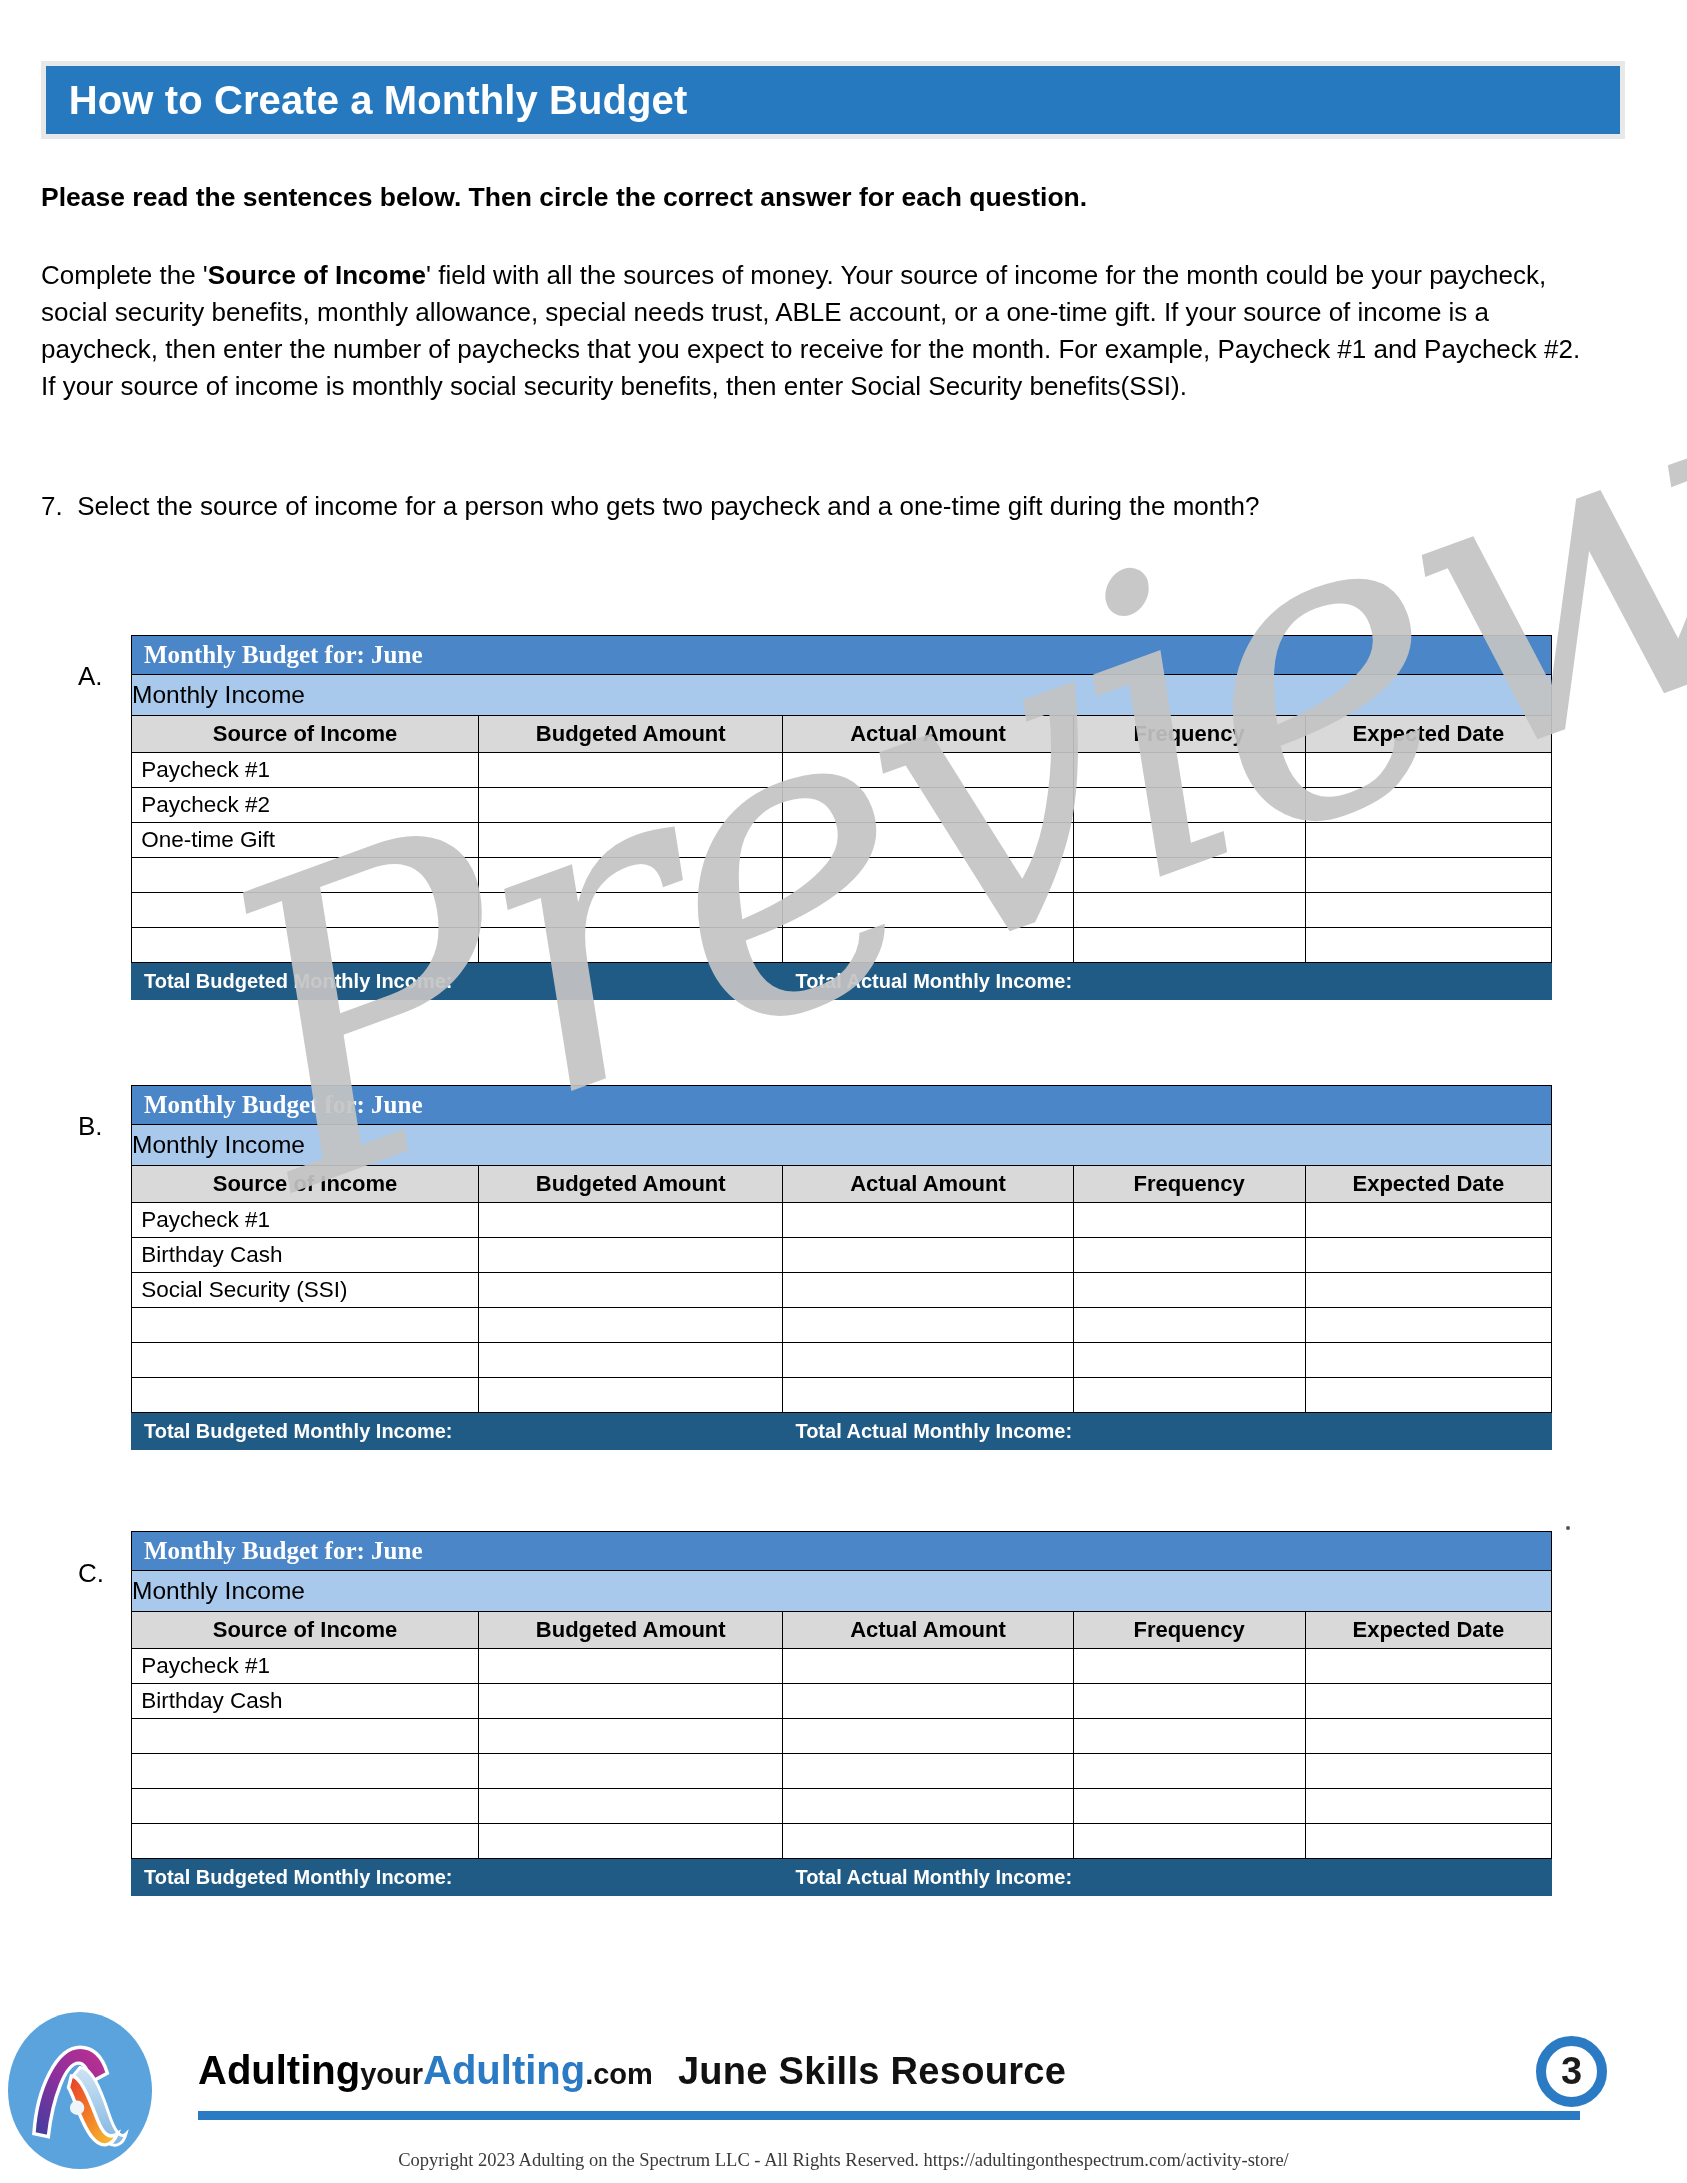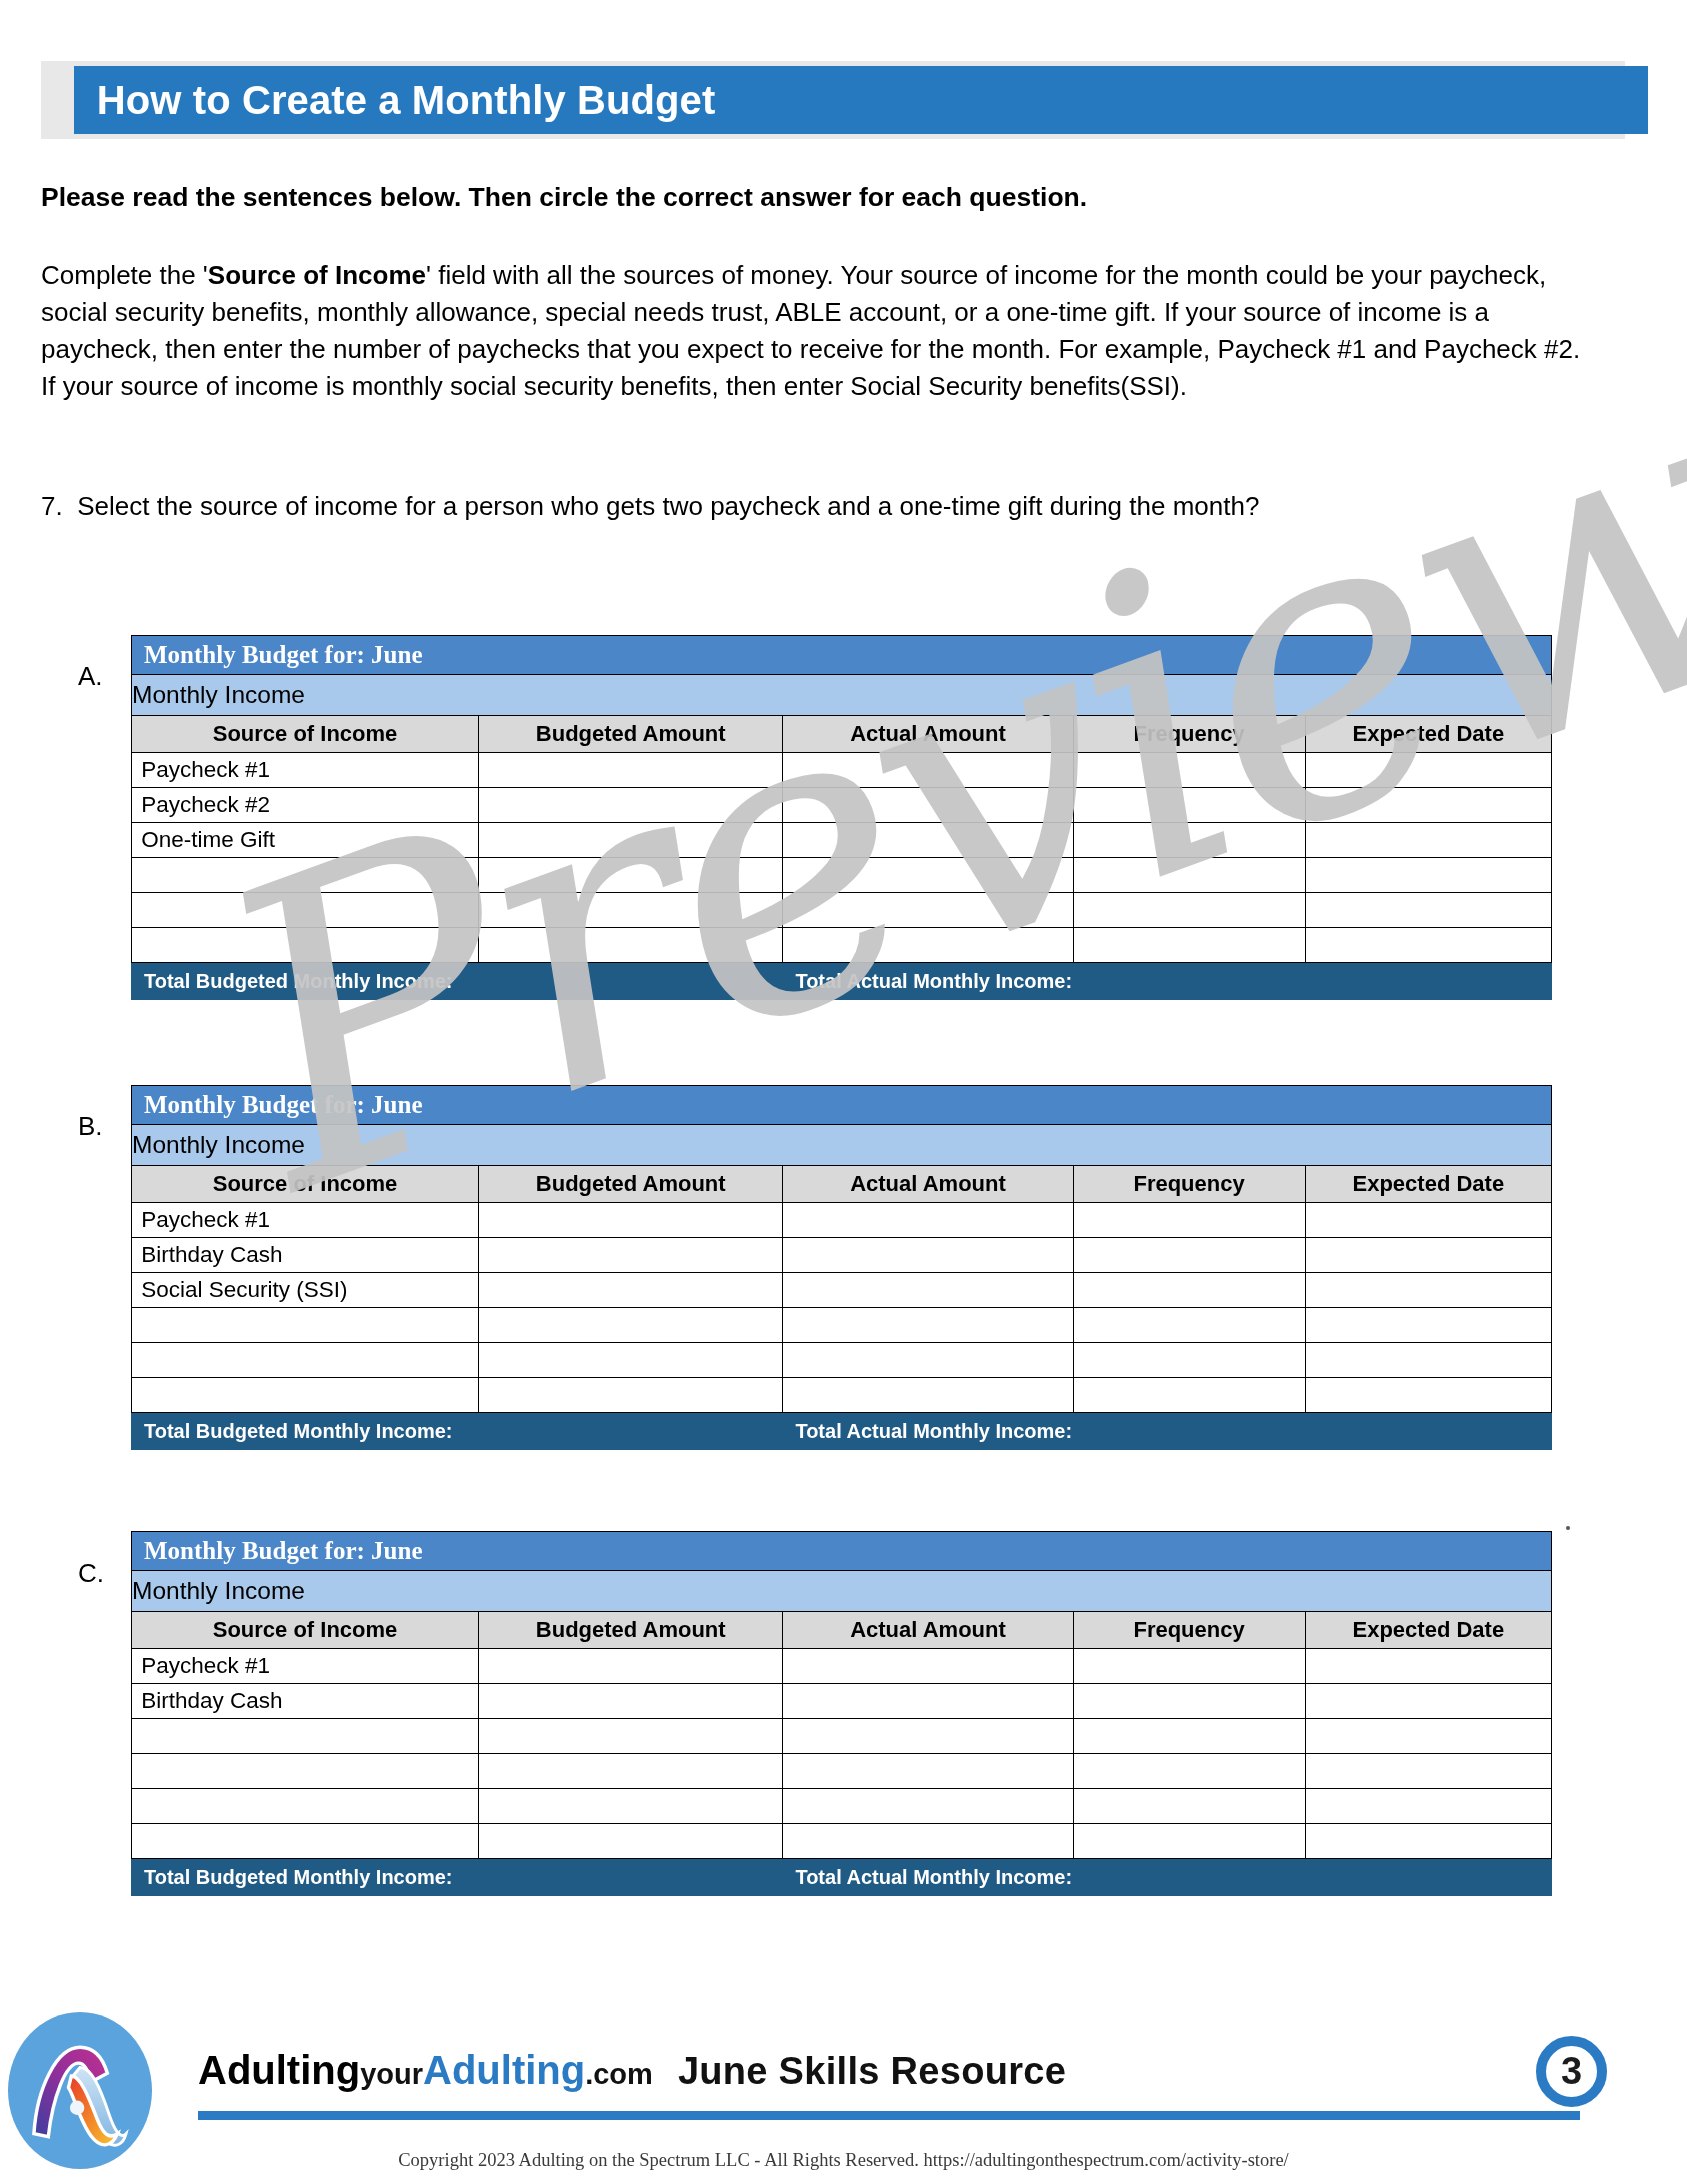--- a/index.html
+++ b/index.html
@@ -28,21 +28,20 @@
     padding: 5.3px;
   }
   .banner-inner {
     width: 100%;
     height: 100%;
     background: #2679be;
     display: flex;
     align-items: center;
     box-sizing: border-box;
     padding-left: 22.5px;
-    margin-left: 28px;
   }
   .banner-title {
     color: #ffffff;
     font-size: 40px;
     font-weight: bold;
     letter-spacing: 0.1px;
     font-family: "Liberation Sans", sans-serif;
     white-space: nowrap;
   }
 

